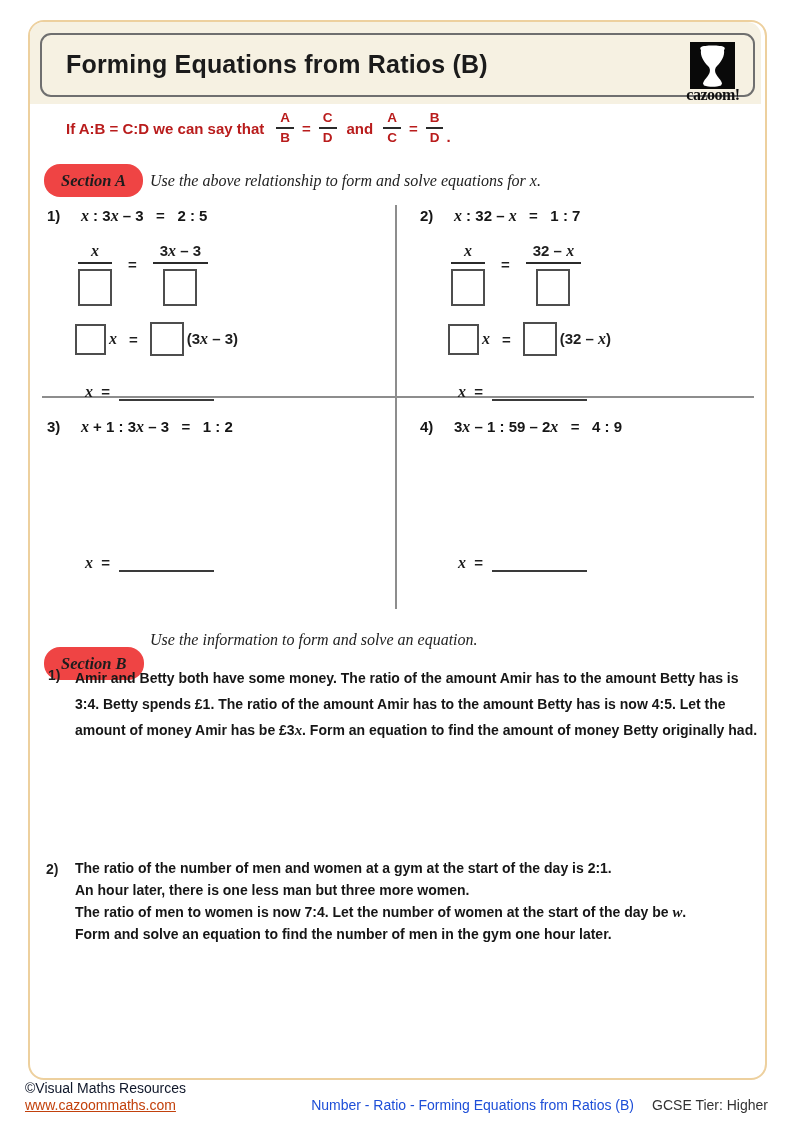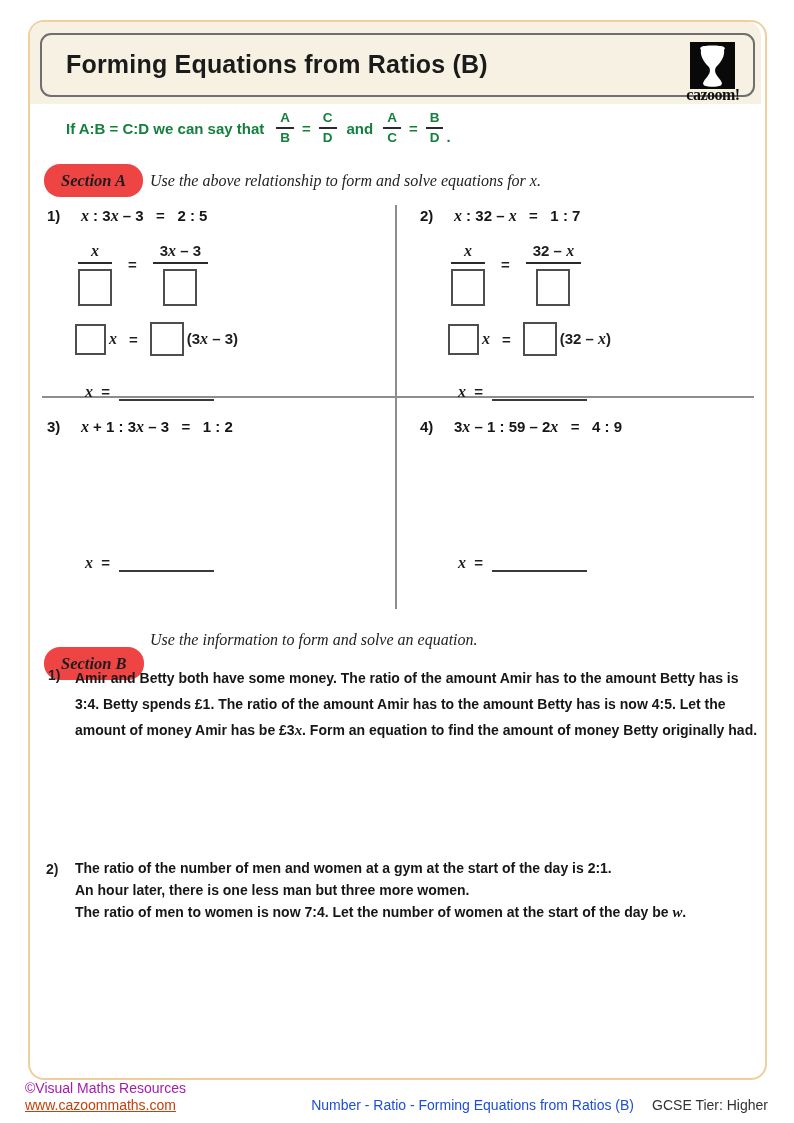--- a/index.html
+++ b/index.html
@@ -10,21 +10,21 @@
   .abs{position:absolute;}
   
   .page-frame{left:28px;top:20px;width:735px;height:1056px;border:2px solid #edd09e;border-radius:16px;}
   .header-band{left:30px;top:22px;width:731px;height:82px;background:#f6f1e2;border-radius:14px 14px 0 0;}
   
   .title-box{left:40px;top:33px;width:711px;height:60px;border:2px solid #6f6f6f;border-radius:11px;background:#f6f1e2;}
   .page-title{left:66px;top:33px;height:62px;display:flex;align-items:center;font-size:25px;font-weight:bold;color:#1b1b1b;letter-spacing:.2px;}
   .logo-box{left:690px;top:42px;width:45px;height:47px;background:#090909;}
   .logo-text{left:668px;top:86px;width:90px;text-align:center;font-family:"Liberation Serif",serif;font-weight:bold;font-size:16px;color:#111;letter-spacing:-0.5px;}
   
-  .intro{left:66px;top:109px;height:38px;display:flex;align-items:center;font-size:15px;font-weight:bold;color:#15803d;}
+  .intro{left:66px;top:109px;height:38px;display:flex;align-items:center;font-size:15px;font-weight:bold;color:#b91c1c;}
   .intro .gap{width:12px;}
   .frac{display:inline-flex;flex-direction:column;align-items:center;font-size:13.5px;font-weight:bold;line-height:1.15;}
   .frac .top{border-bottom:2px solid #2a2a2a;padding:0 4px 1px;}
   .frac .bot{padding-top:1px;}
   .intro .eqs{margin:0 8px;}
   .intro .period{align-self:flex-end;margin:0 0 2px 3px;}
   
   .pill{height:33px;padding:0 17px;background:#ef4444;border-radius:16px;display:flex;align-items:center;
         font-family:"Liberation Serif",serif;font-style:italic;font-weight:bold;font-size:16.5px;color:#1d1d1d;}
   .instruction{height:33px;display:flex;align-items:center;font-family:"Liberation Serif",serif;font-style:italic;font-size:16px;color:#222;}
@@ -48,21 +48,21 @@
   .peq{margin:0 12px;}
   .pexp{margin-left:3px;}
   .ans-row{display:flex;align-items:flex-end;margin:27px 0 0 38px;font-size:15px;font-weight:bold;}
   .ans-line{width:95px;border-bottom:2px solid #3a3a3a;margin-left:9px;height:16px;}
   .q34 .ans-row{margin-top:118px;}
   
   .bq-num{font-size:14px;font-weight:bold;}
   .bq-text{font-size:14px;font-weight:bold;color:#161616;line-height:26px;}
   .bq-lines{font-size:14px;font-weight:bold;color:#161616;line-height:22px;}
   
-  .foot{font-size:14px;color:#a21caf;}
+  .foot{font-size:14px;color:#0f172a;}
   .foot-link{color:#c2410c;text-decoration:underline;cursor:pointer;}
   .foot-center{left:160px;top:1097px;width:474px;text-align:right;color:#1d4ed8;}
   .foot-right{right:26px;top:1097px;color:#333;}
 </style>
 </head>
 <body>
 
 <div class="abs page-frame"></div>
 <div class="abs header-band"></div>
 <div class="abs title-box"></div>
@@ -190,18 +190,19 @@
 <div class="abs instruction" style="left:150px;top:623px;">Use the information to form and solve an equation.</div>
 
 <span class="abs bq-num" style="left:48px;top:667px;">1)</span>
 <div class="abs bq-text" style="left:75px;top:665px;width:690px;">Amir and Betty both have some money. The ratio of the amount Amir has to the amount Betty has is 3:4. Betty spends £1. The ratio of the amount Amir has to the amount Betty has is now 4:5. Let the amount of money Amir has be £3<em class="var">x</em>. Form an equation to find the amount of money Betty originally had.</div>
 
 <span class="abs bq-num" style="left:46px;top:861px;">2)</span>
 <div class="abs bq-lines" style="left:75px;top:857px;width:700px;">
   <div>The ratio of the number of men and women at a gym at the start of the day is 2:1.</div>
   <div>An hour later, there is one less man but three more women.</div>
   <div>The ratio of men to women is now 7:4. Let the number of women at the start of the day be <em class="var">w</em>.</div>
+  <div>Form and solve an equation to find the number of men in the gym one hour later.</div>
 </div>
 
 <div class="abs foot" style="left:25px;top:1080px;">©Visual Maths Resources</div>
 <div class="abs foot foot-link" style="left:25px;top:1097px;">www.cazoommaths.com</div>
 <div class="abs foot foot-center">Number - Ratio - Forming Equations from Ratios (B)</div>
 <div class="abs foot foot-right">GCSE Tier: Higher</div>
 
 </body></html>

